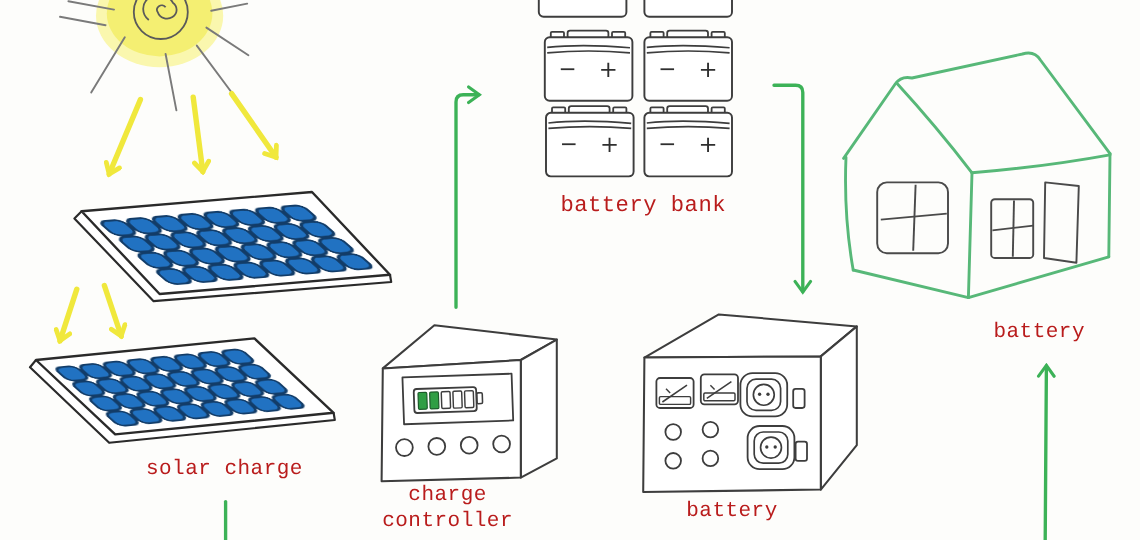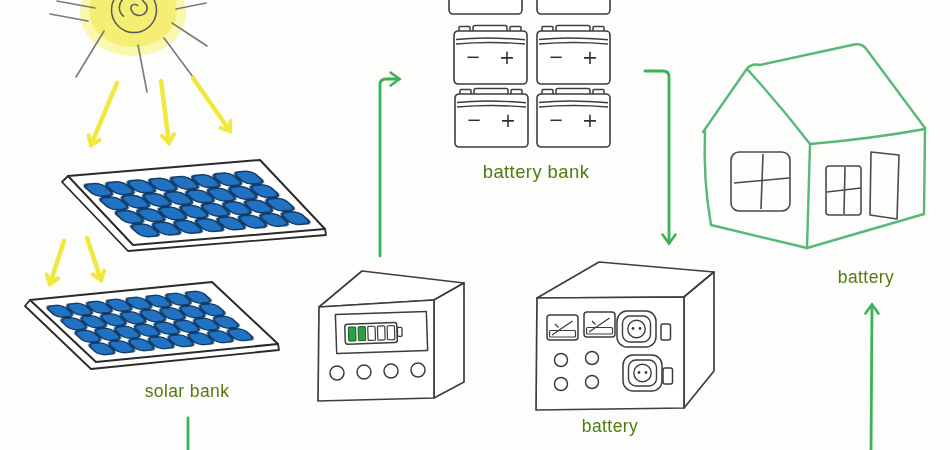--- a/index.html
+++ b/index.html
@@ -3,23 +3,23 @@
 <meta charset="utf-8">
 <style>
   html,body{margin:0;padding:0;background:#e9e9e9;}
   .stage{
     position:relative;width:950px;height:450px;overflow:hidden;
     background:#fdfdfb;font-family:"DejaVu Sans",sans-serif;
   }
   .stage svg{position:absolute;left:0;top:0;}
   .lbl{
     position:absolute;transform:translateX(-50%);
-    color:#4d7c0f;font-size:17.5px;letter-spacing:.4px;
+    color:#b91c1c;font-size:17.5px;letter-spacing:.4px;
     white-space:nowrap;text-align:center;line-height:21px;
-    font-family:Liberation Sans, sans-serif;
+    font-family:Liberation Mono, monospace;
   }
   .lbl.big{font-size:18.5px;}
 </style>
 </head>
 <body>
 
 <div class="stage">
 <svg width="950" height="450" viewBox="0 0 950 450">
   <defs>
     <marker id="mG" markerUnits="userSpaceOnUse" markerWidth="14" markerHeight="18" viewBox="-12 -9 14 18" refX="-0.5" refY="0" orient="auto">
@@ -168,17 +168,21 @@
     <rect x="731" y="152" width="59" height="59" rx="8"></rect>
     <path d="M734,183 L789,178"></path>
     <path d="M763,154 L761,209"></path>
     <rect x="826" y="166" width="35" height="49" rx="3"></rect>
     <path d="M827,192 L861,188"></path>
     <path d="M845,167 L844,214"></path>
     <path d="M871,152 L899,155 L897,219 L870,215 Z"></path>
   </g>
 </svg>
 
-  <div class="lbl" style="left:187px;top:381px">solar bank</div>
+  <div class="lbl" style="left:187px;top:381px">solar charge</div>
+  <div class="lbl" style="left:373px;top:403px">
+    <span style="display:block">charge</span>
+    <span style="display:block">controller</span>
+  </div>
   <div class="lbl big" style="left:536px;top:161px">battery bank</div>
   <div class="lbl" style="left:610px;top:416px">battery</div>
   <div class="lbl" style="left:866px;top:267px">battery</div>
 </div>
 
 </body></html>

